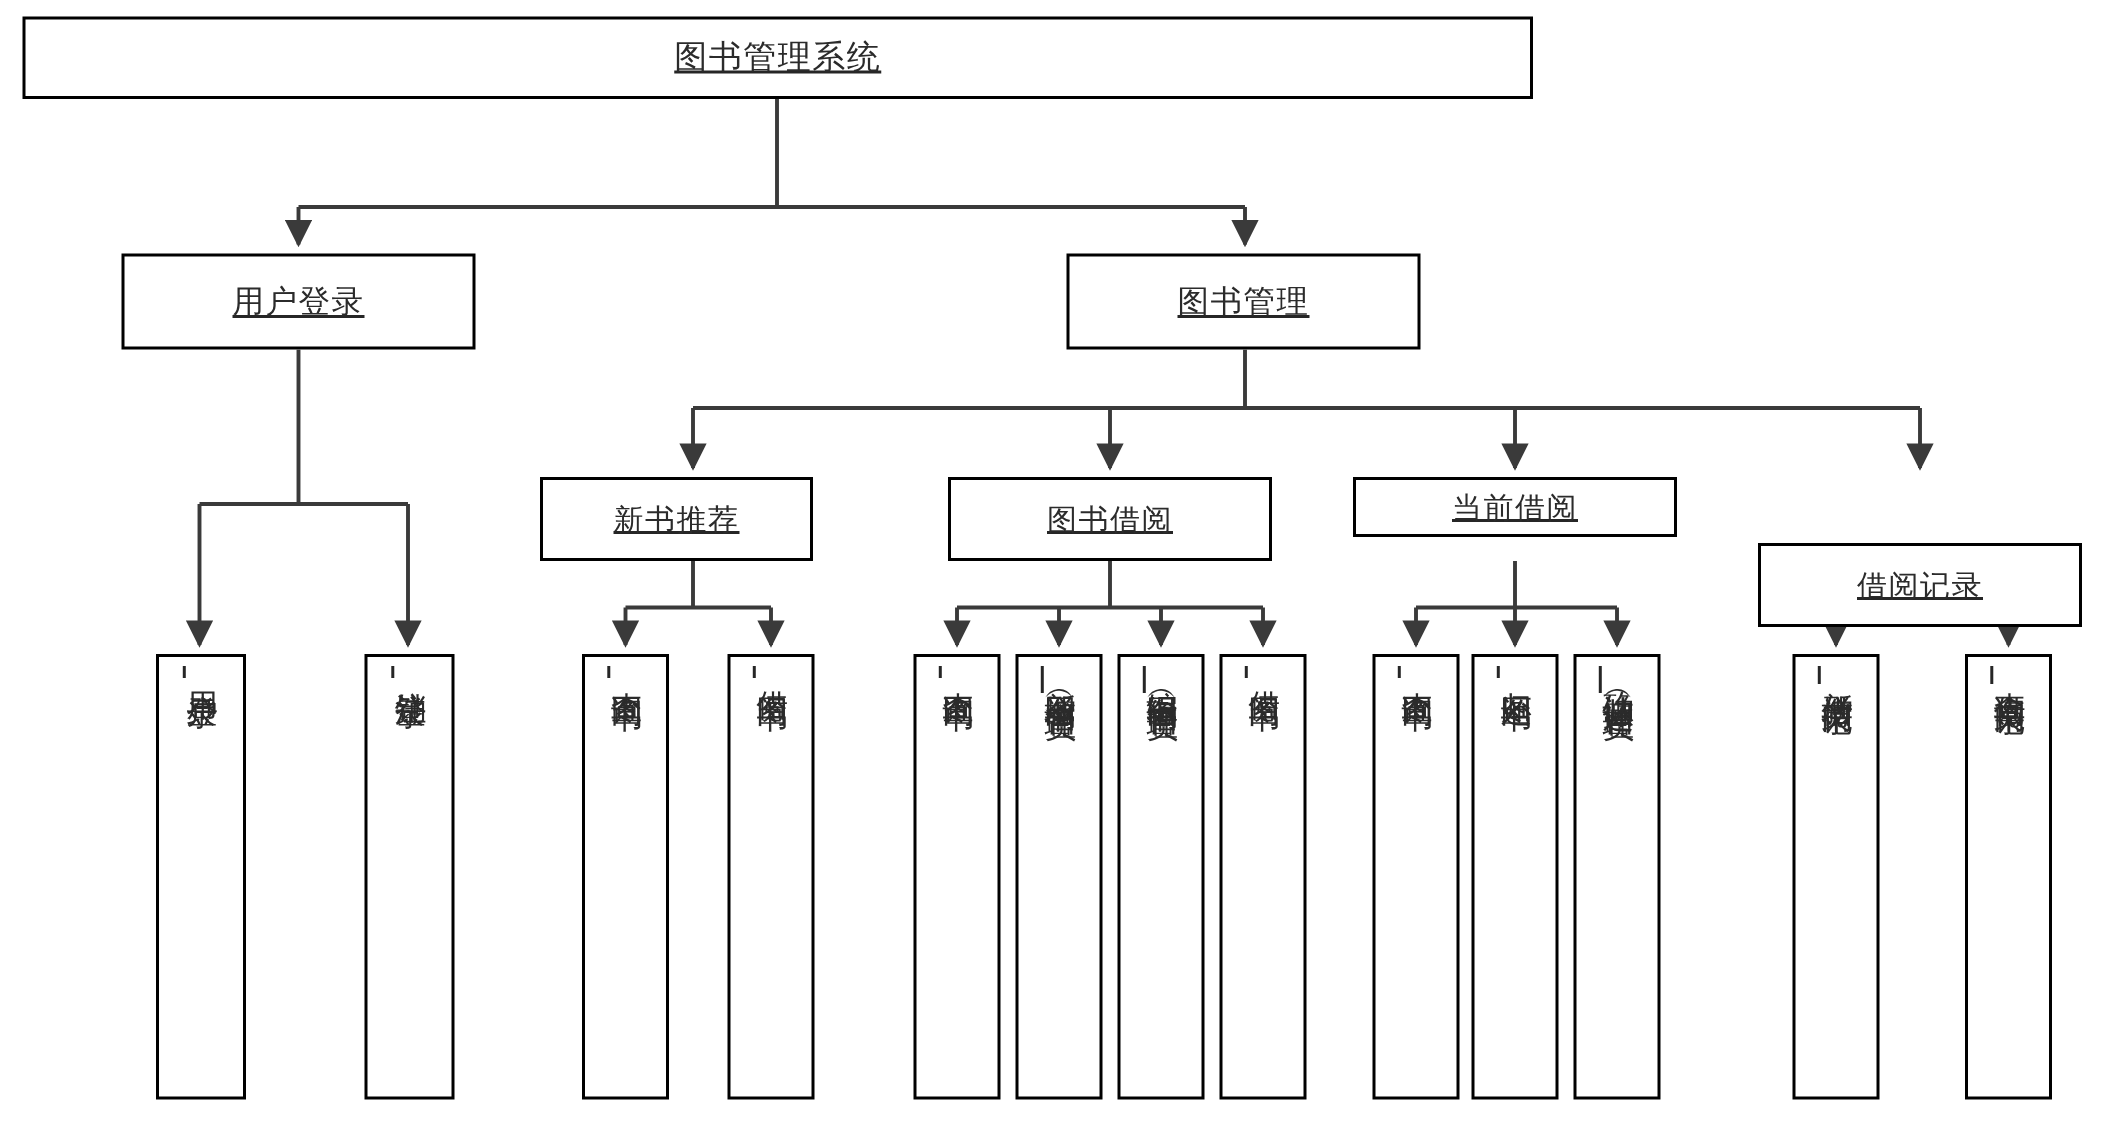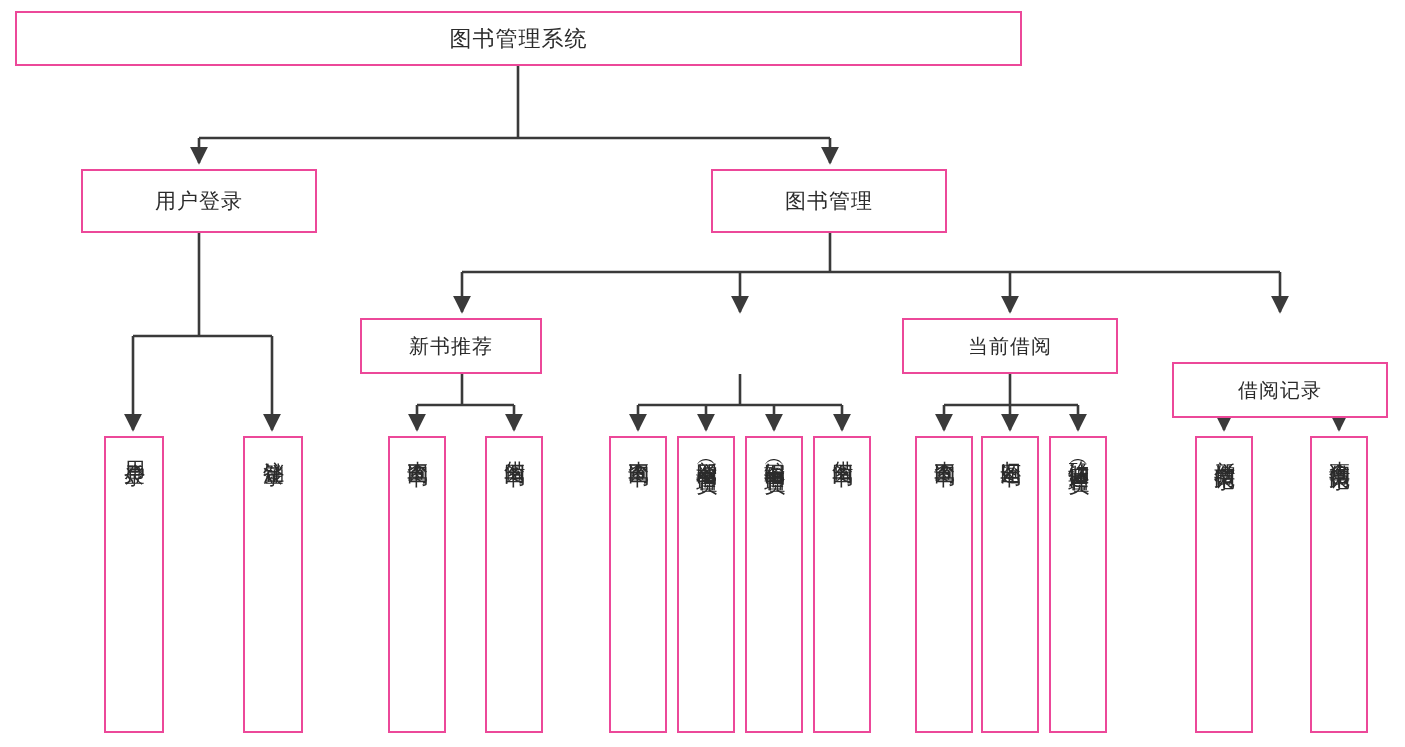--- a/index.html
+++ b/index.html
@@ -17,26 +17,27 @@
   }
   #edges{
     position:absolute;
     left:0; top:0;
     width:1405px; height:747px;
     pointer-events:none;
   }
   .node{
     position:absolute;
     box-sizing:border-box;
-    border:2px solid #ec4899;
+    border:2px solid #000000;
     background:#ffffff;
     display:flex;
     align-items:center;
     justify-content:center;
     text-align:center;
+    text-decoration:underline;
   }
   .node .label{
     font-size:21px;
     line-height:1.25;
     letter-spacing:1px;
     color:#2b2b2b;
     white-space:nowrap;
   }
   
   .node.vertical{
@@ -130,21 +131,24 @@
   <div class="node lvl2" style="left:81px;top:169px;width:236px;height:64px;">
     <span class="label">用户登录</span>
   </div>
   <div class="node lvl2" style="left:711px;top:169px;width:236px;height:64px;">
     <span class="label">图书管理</span>
   </div>
 
   <div class="node lvl3" style="left:360px;top:318px;width:182px;height:56px;">
     <span class="label">新书推荐</span>
   </div>
-  <div class="node lvl3" style="left:902px;top:318px;width:216px;height:56px;">
+  <div class="node lvl3" style="left:632px;top:318px;width:216px;height:56px;">
+    <span class="label">图书借阅</span>
+  </div>
+  <div class="node lvl3" style="left:902px;top:318px;width:216px;height:40px;">
     <span class="label">当前借阅</span>
   </div>
   <div class="node lvl3" style="left:1172px;top:318px;width:216px;height:56px;margin-top:44px;">
     <span class="label">借阅记录</span>
   </div>
 
   <div class="node vertical" style="left:104px;top:436px;width:60px;height:297px;">
     <span class="label">用户登录</span>
   </div>
   <div class="node vertical" style="left:243px;top:436px;width:60px;height:297px;">

